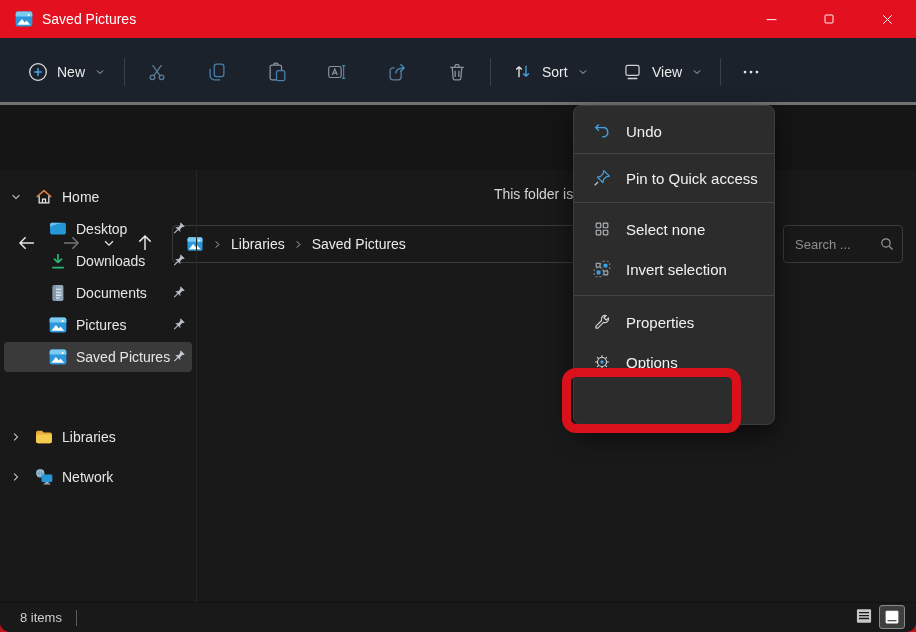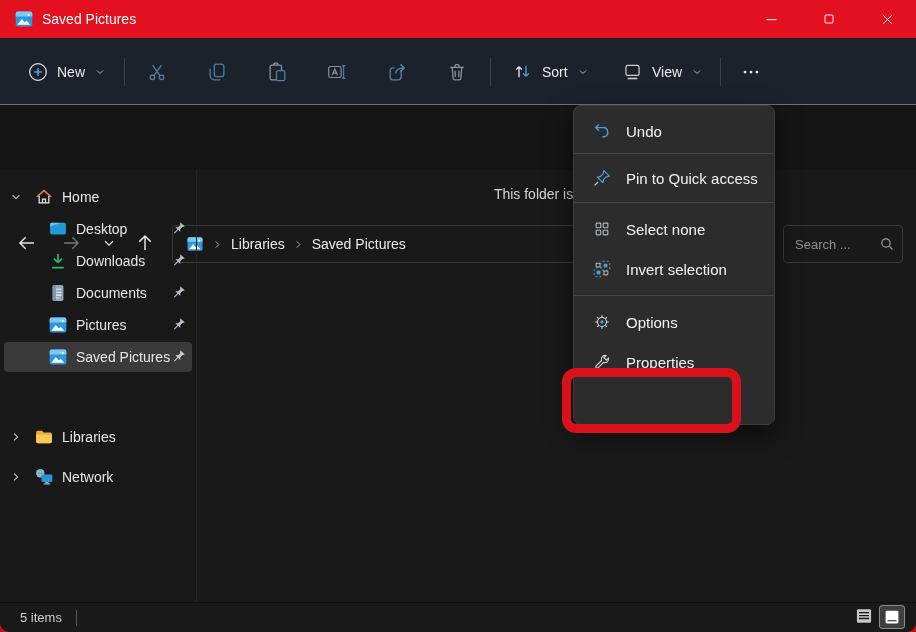--- a/index.html
+++ b/index.html
@@ -9,21 +9,21 @@
   .app { position:absolute; inset:0; background:#191919; border-radius:0 0 10px 10px; overflow:hidden; }
 
   
   .titlebar { position:absolute; left:0; top:0; width:100%; height:38px; background:#e3101f; display:flex; align-items:center; }
   .app-icon { position:absolute; left:14px; top:9px; width:20px; height:20px; }
   .title-text { position:absolute; left:42px; top:0; line-height:38px; color:#ffffff; font-size:14px; }
   .win-controls { position:absolute; right:0; top:0; height:38px; display:flex; }
   .win-btn { width:58px; height:38px; display:flex; align-items:center; justify-content:center; background:transparent; border:none; cursor:pointer; }
 
   
-  .toolbar { position:absolute; left:0; top:38px; width:100%; height:67px; background:#1c222c; border-bottom:1px solid #737373; }
+  .toolbar { position:absolute; left:0; top:38px; width:100%; height:67px; background:#1c222c; border-bottom:3px solid #737373; }
   .tb-abs { position:absolute; top:0; height:67px; display:flex; align-items:center; }
   .tb-btn { display:flex; align-items:center; gap:9px; color:#eaeaea; font-size:14px; background:transparent; border:none; cursor:pointer; padding:8px 10px; border-radius:4px; }
   .tb-iconbtn { width:40px; height:40px; display:flex; align-items:center; justify-content:center; background:transparent; border:none; cursor:pointer; border-radius:4px; }
   .tb-sep { position:absolute; top:20px; width:1px; height:28px; background:#3a414c; }
 
   
   .addressrow { position:absolute; left:0; top:105px; width:100%; height:65px; background:#151515; }
   .nav-btn { position:absolute; top:118px; width:40px; height:40px; display:flex; align-items:center; justify-content:center; background:transparent; border:none; cursor:pointer; border-radius:4px; }
   .breadcrumb-box { position:absolute; left:172px; top:120px; width:603px; height:38px; border:1px solid #3a3a3a; border-radius:4px; display:flex; align-items:center; padding-left:13px; gap:8px; }
   .crumb { color:#eaeaea; font-size:14px; cursor:pointer; }
@@ -490,45 +490,45 @@
             </svg>
         </span>
         <span>Invert selection</span>
       </div>
       <div class="menu-pad6"></div>
       <div class="menu-sep"></div>
       <div class="menu-pad6"></div>
 
       <div class="menu-item mi-h40">
         <span class="mi">
+          <svg viewBox="0 0 24 24" width="20" height="20" fill="none" stroke="#cfd2d6" stroke-width="1.4" stroke-linejoin="round">
+              <path d="M19.8 7a4.6 4.6 0 0 1-6 5.5L7 19.3H4.7V17l6.8-6.8a4.6 4.6 0 0 1 5.5-6L14.3 6.9l2.8 2.8z"></path>
+            </svg>
+        </span>
+        <span>Properties</span>
+      </div>
+
+      <div class="menu-item mi-h40">
+        <span class="mi">
           <svg viewBox="0 0 24 24" width="20" height="20">
               <g fill="none" stroke="#cfd2d6" stroke-width="1.4">
                 <circle cx="12" cy="12" r="5.4"></circle>
                 <path d="M12 3.8v2.2M12 18v2.2M3.8 12H6M18 12h2.2M6.2 6.2l1.6 1.6M16.2 16.2l1.6 1.6M17.8 6.2l-1.6 1.6M7.8 16.2l-1.6 1.6"></path>
               </g>
               <circle cx="12" cy="12" r="2" fill="#3f9fe0"></circle>
             </svg>
         </span>
         <span>Options</span>
       </div>
-
-      <div class="menu-item mi-h40">
-        <span class="mi">
-          <svg viewBox="0 0 24 24" width="20" height="20" fill="none" stroke="#cfd2d6" stroke-width="1.4" stroke-linejoin="round">
-              <path d="M19.8 7a4.6 4.6 0 0 1-6 5.5L7 19.3H4.7V17l6.8-6.8a4.6 4.6 0 0 1 5.5-6L14.3 6.9l2.8 2.8z"></path>
-            </svg>
-        </span>
-        <span>Properties</span>
-      </div>
     </div>
 
     <div class="annotation-rect"></div>
 
     <div class="statusbar">
-      <span class="status-count">5 items</span>
+      <span class="status-count">8 items</span>
       <span class="status-sep"></span>
     </div>
     <button class="view-toggle vt-details">
       <span>
         <svg viewBox="0 0 24 24" width="20" height="20">
             <rect x="3.5" y="4" width="17" height="16" rx="1.5" fill="#c8c8c8"></rect>
             <path d="M6 8h12M6 11.5h12M6 15h12" stroke="#191919" stroke-width="1.6"></path>
           </svg>
       </span>
     </button>

